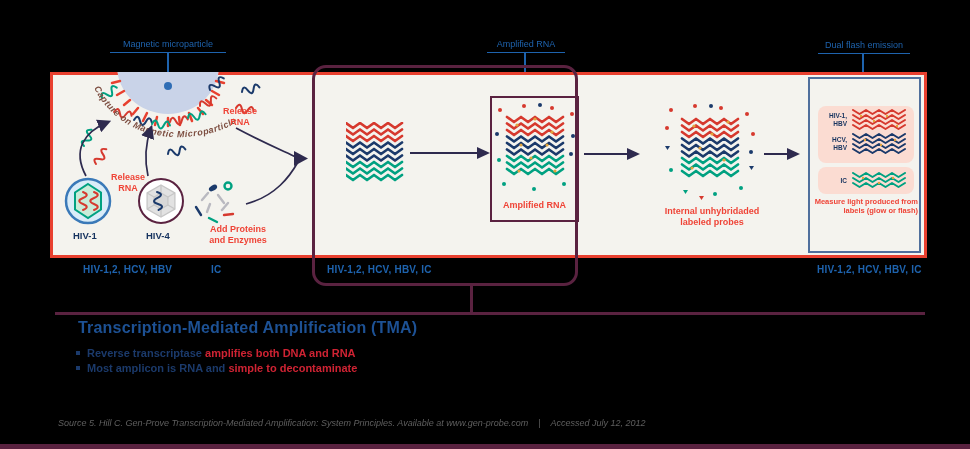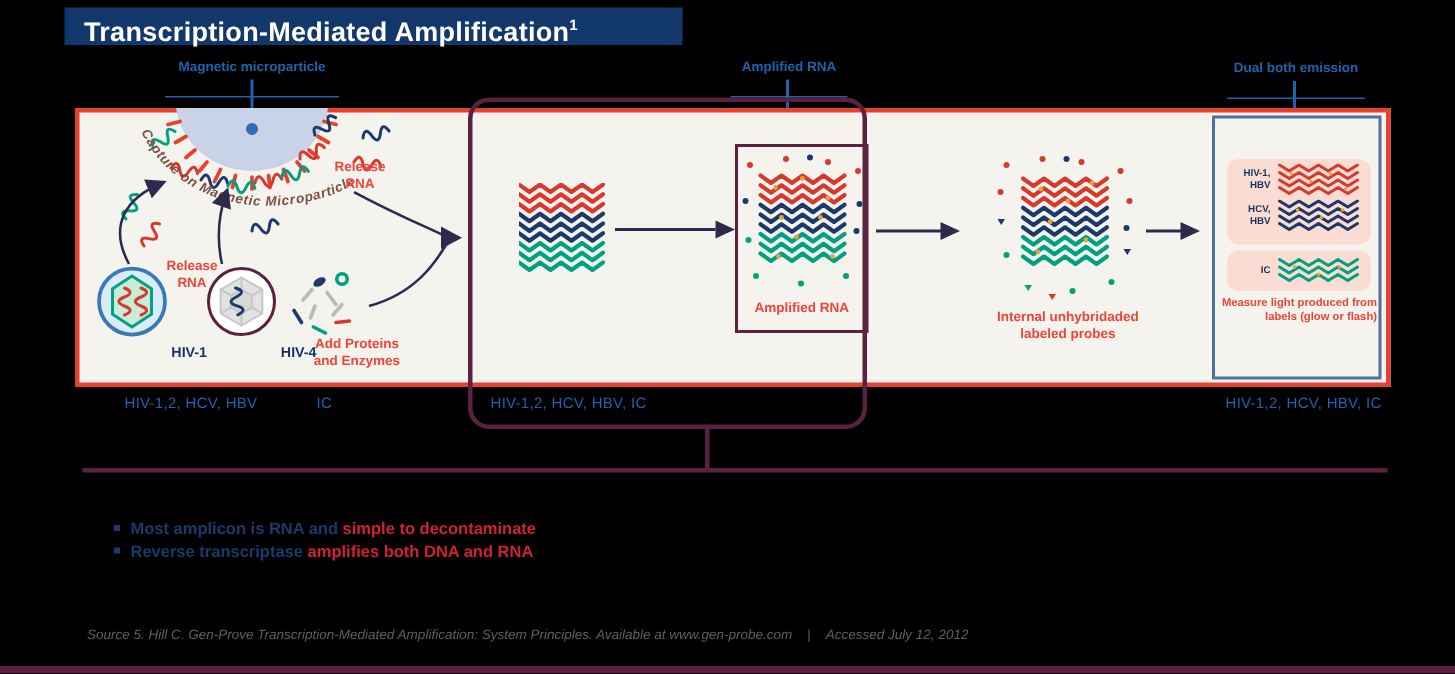--- a/index.html
+++ b/index.html
@@ -8,28 +8,28 @@
   .abs{position:absolute;}
   
   .header-bar{left:43px;top:5px;width:412px;height:25px;background:#12386b;color:#fff;
               font-size:18px;font-weight:bold;line-height:25px;padding-left:13px;
               letter-spacing:.2px;box-sizing:border-box;}
   .header-bar sup{font-size:10px;}
   
   .red-box{left:50px;top:72px;width:877px;height:186px;background:#f4f3ee;
            border:3px solid #e8402f;box-sizing:border-box;}
   
-  .callout{color:#1e63ae;font-size:9px;font-weight:bold;text-align:center;
-           border-bottom:1.5px solid #1e63ae;padding-bottom:15px;}
+  .callout{color:#1e63ae;font-size:9px;font-weight:normal;text-align:center;
+           border-bottom:1.5px solid #1e63ae;padding-bottom:3px;}
   .vline{width:1.5px;background:#1e63ae;}
   .dot{width:8px;height:8px;border-radius:50%;background:#2f6db5;}
   
   .rlabel{color:#ef4437;font-size:9px;font-weight:bold;text-align:center;line-height:1.25;}
-  .nlabel{color:#16335f;font-size:9.5px;font-weight:bold;text-align:right;margin-left:35px;}
-  .track{color:#1e63ae;font-size:10px;font-weight:normal;letter-spacing:.2px;}
+  .nlabel{color:#16335f;font-size:9.5px;font-weight:bold;text-align:left;}
+  .track{color:#1e63ae;font-size:10px;font-weight:bold;letter-spacing:.2px;}
   
   .maroon-box{left:312px;top:65px;width:266px;height:221px;border:3px solid #5a2240;
               border-radius:14px;box-sizing:border-box;}
   .inner-box{left:490px;top:96px;width:89px;height:126px;border:2.5px solid #5a2240;
              box-sizing:border-box;}
   .blue-box{left:808px;top:77px;width:113px;height:176px;border:2px solid #4f6f9c;
             box-sizing:border-box;background:#f4f3ee;}
   .pinkpad{position:absolute;background:#fbdcd2;border-radius:8px;}
   .glabel{color:#16335f;font-size:6.5px;font-weight:bold;text-align:right;line-height:1.2;width:26px;}
   .measure{color:#ef4437;font-size:7.5px;font-weight:bold;text-align:right;line-height:1.25;}
@@ -60,29 +60,28 @@
     <defs>
       <path id="zz" d="M0 1 L7 6 L14 1 L21 6 L28 1 L35 6 L42 1 L49 6 L56 1"></path>
       <path id="zs" d="M0 1 L6.5 5 L13 1 L19.5 5 L26 1 L32.5 5 L39 1 L45.5 5 L52 1"></path>
       <path id="sq" d="M0 0 C2 -5 4 -5 6 0 C8 5 10 5 12 0 C14 -5 16 -5 18 0"></path>
       <marker id="ah" markerWidth="8" markerHeight="8" refX="6" refY="4" orient="auto">
         <path d="M0 0 L8 4 L0 8 z" fill="#2e2a4e"></path>
       </marker>
     </defs>
   </svg>
 
-  <div class="abs header-bar"><span>Transcription-Mediated Amplification</span><sup>1</sup></div>
 
   <div class="abs callout" style="left:110px;top:39px;width:116px">Magnetic microparticle</div>
   <div class="abs vline" style="left:167px;top:53px;height:30px"></div>
 
   <div class="abs callout" style="left:487px;top:39px;width:78px">Amplified RNA</div>
   <div class="abs vline" style="left:524px;top:53px;height:44px"></div>
 
-  <div class="abs callout" style="left:818px;top:40px;width:92px">Dual both emission</div>
+  <div class="abs callout" style="left:818px;top:40px;width:92px">Dual flash emission</div>
   <div class="abs vline" style="left:862px;top:54px;height:23px"></div>
 
   <div class="abs red-box"></div>
 
   <svg class="abs" style="left:50px;top:72px" width="262" height="186" viewBox="0 0 262 186">
 
     <ellipse cx="118" cy="-6" rx="51" ry="48" fill="#c9d3e8"></ellipse>
 
     <g stroke="#e8402f" stroke-width="2.5" stroke-linecap="round">
       <line x1="166" y1="9" x2="174" y2="11"></line>
@@ -316,22 +315,23 @@
     <div class="abs measure" style="left:4px;top:118px;width:104px">Measure light produced from labels (glow or flash)</div>
   </div>
 
   <div class="abs track" style="left:83px;top:264px">HIV-1,2, HCV, HBV</div>
   <div class="abs track" style="left:211px;top:264px">IC</div>
   <div class="abs track" style="left:817px;top:264px">HIV-1,2, HCV, HBV, IC</div>
 
   <div class="abs mline" style="left:470px;top:286px;width:2.5px;height:27px"></div>
   <div class="abs mline" style="left:55px;top:312px;width:870px;height:2.5px"></div>
 
+  <div class="abs tma-title" style="left:78px;top:319px">Transcription-Mediated Amplification (TMA)</div>
   <div class="abs" style="left:76px;top:346px">
+    <div class="bline"><span class="bsq"></span><span class="seg navy">Reverse transcriptase</span><span class="seg red"> amplifies both DNA and RNA</span></div>
     <div class="bline"><span class="bsq"></span><span class="seg navy">Most amplicon is RNA and</span><span class="seg red"> simple to decontaminate</span></div>
-    <div class="bline"><span class="bsq"></span><span class="seg navy">Reverse transcriptase</span><span class="seg red"> amplifies both DNA and RNA</span></div>
   </div>
 
   <div class="abs source" style="left:58px;top:418px"><span>Source 5. Hill C. Gen-Prove Transcription-Mediated Amplification: System Principles. Available at www.gen-probe.com</span><span class="pipe">|</span><span>Accessed July 12, 2012</span></div>
 
   <div class="abs mline" style="left:0;top:444px;width:970px;height:5px"></div>
 
 </div>
 
 </body></html>

